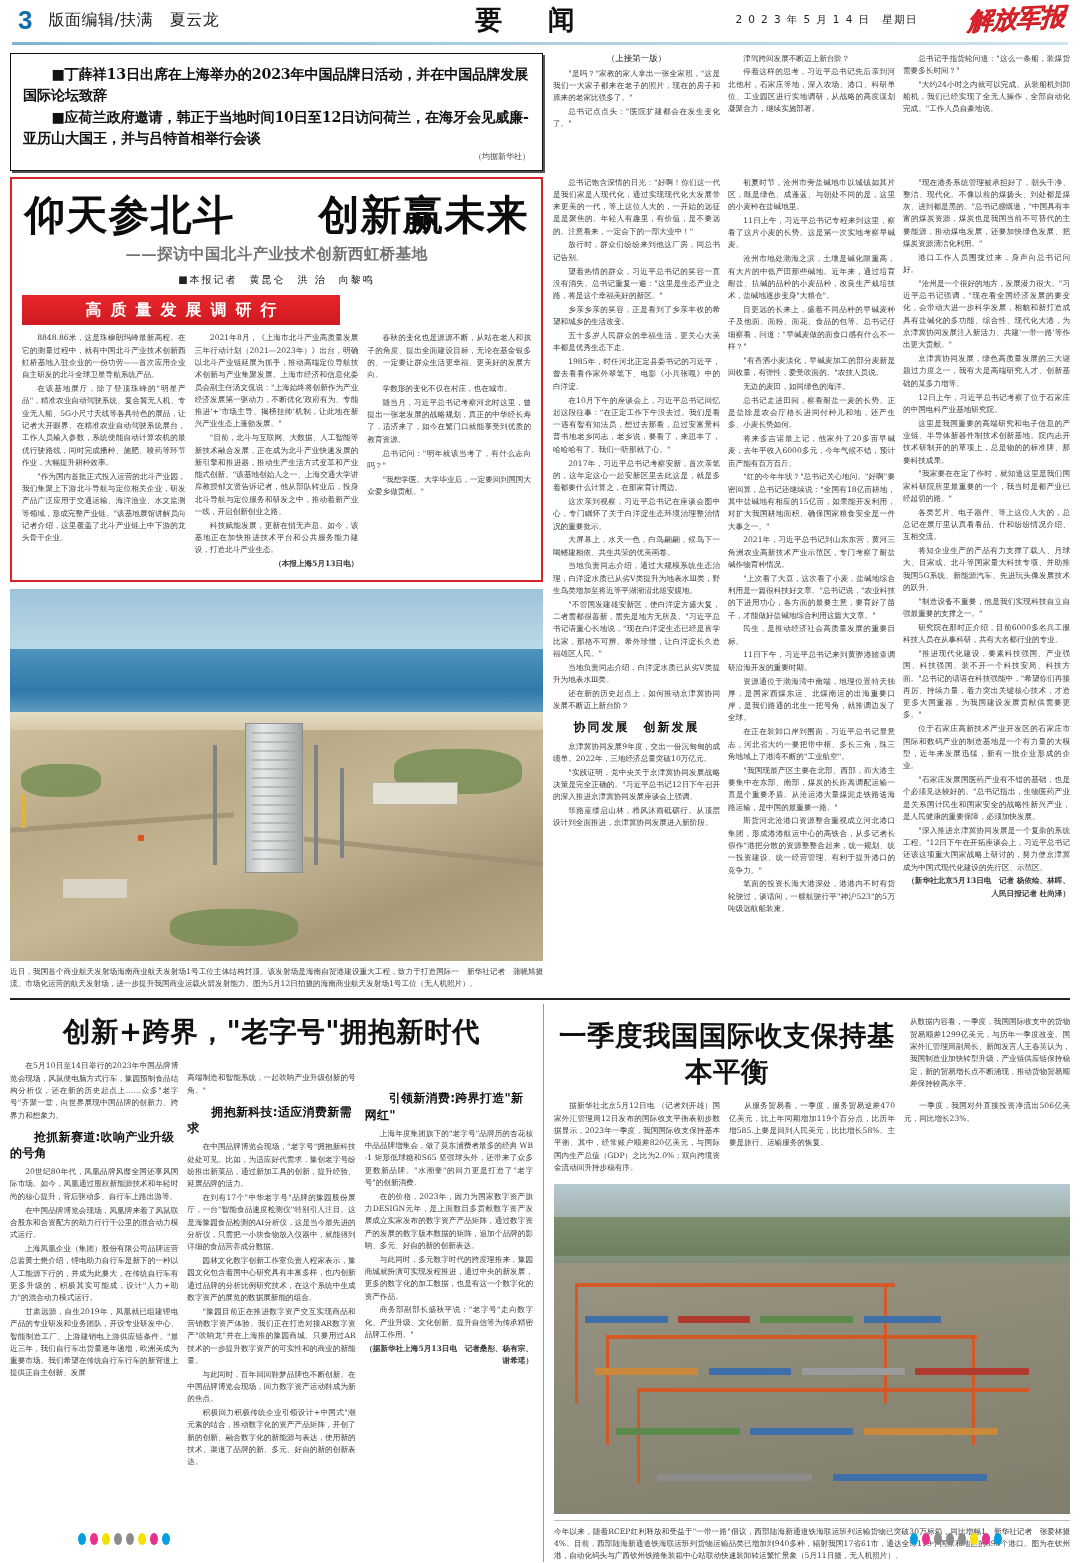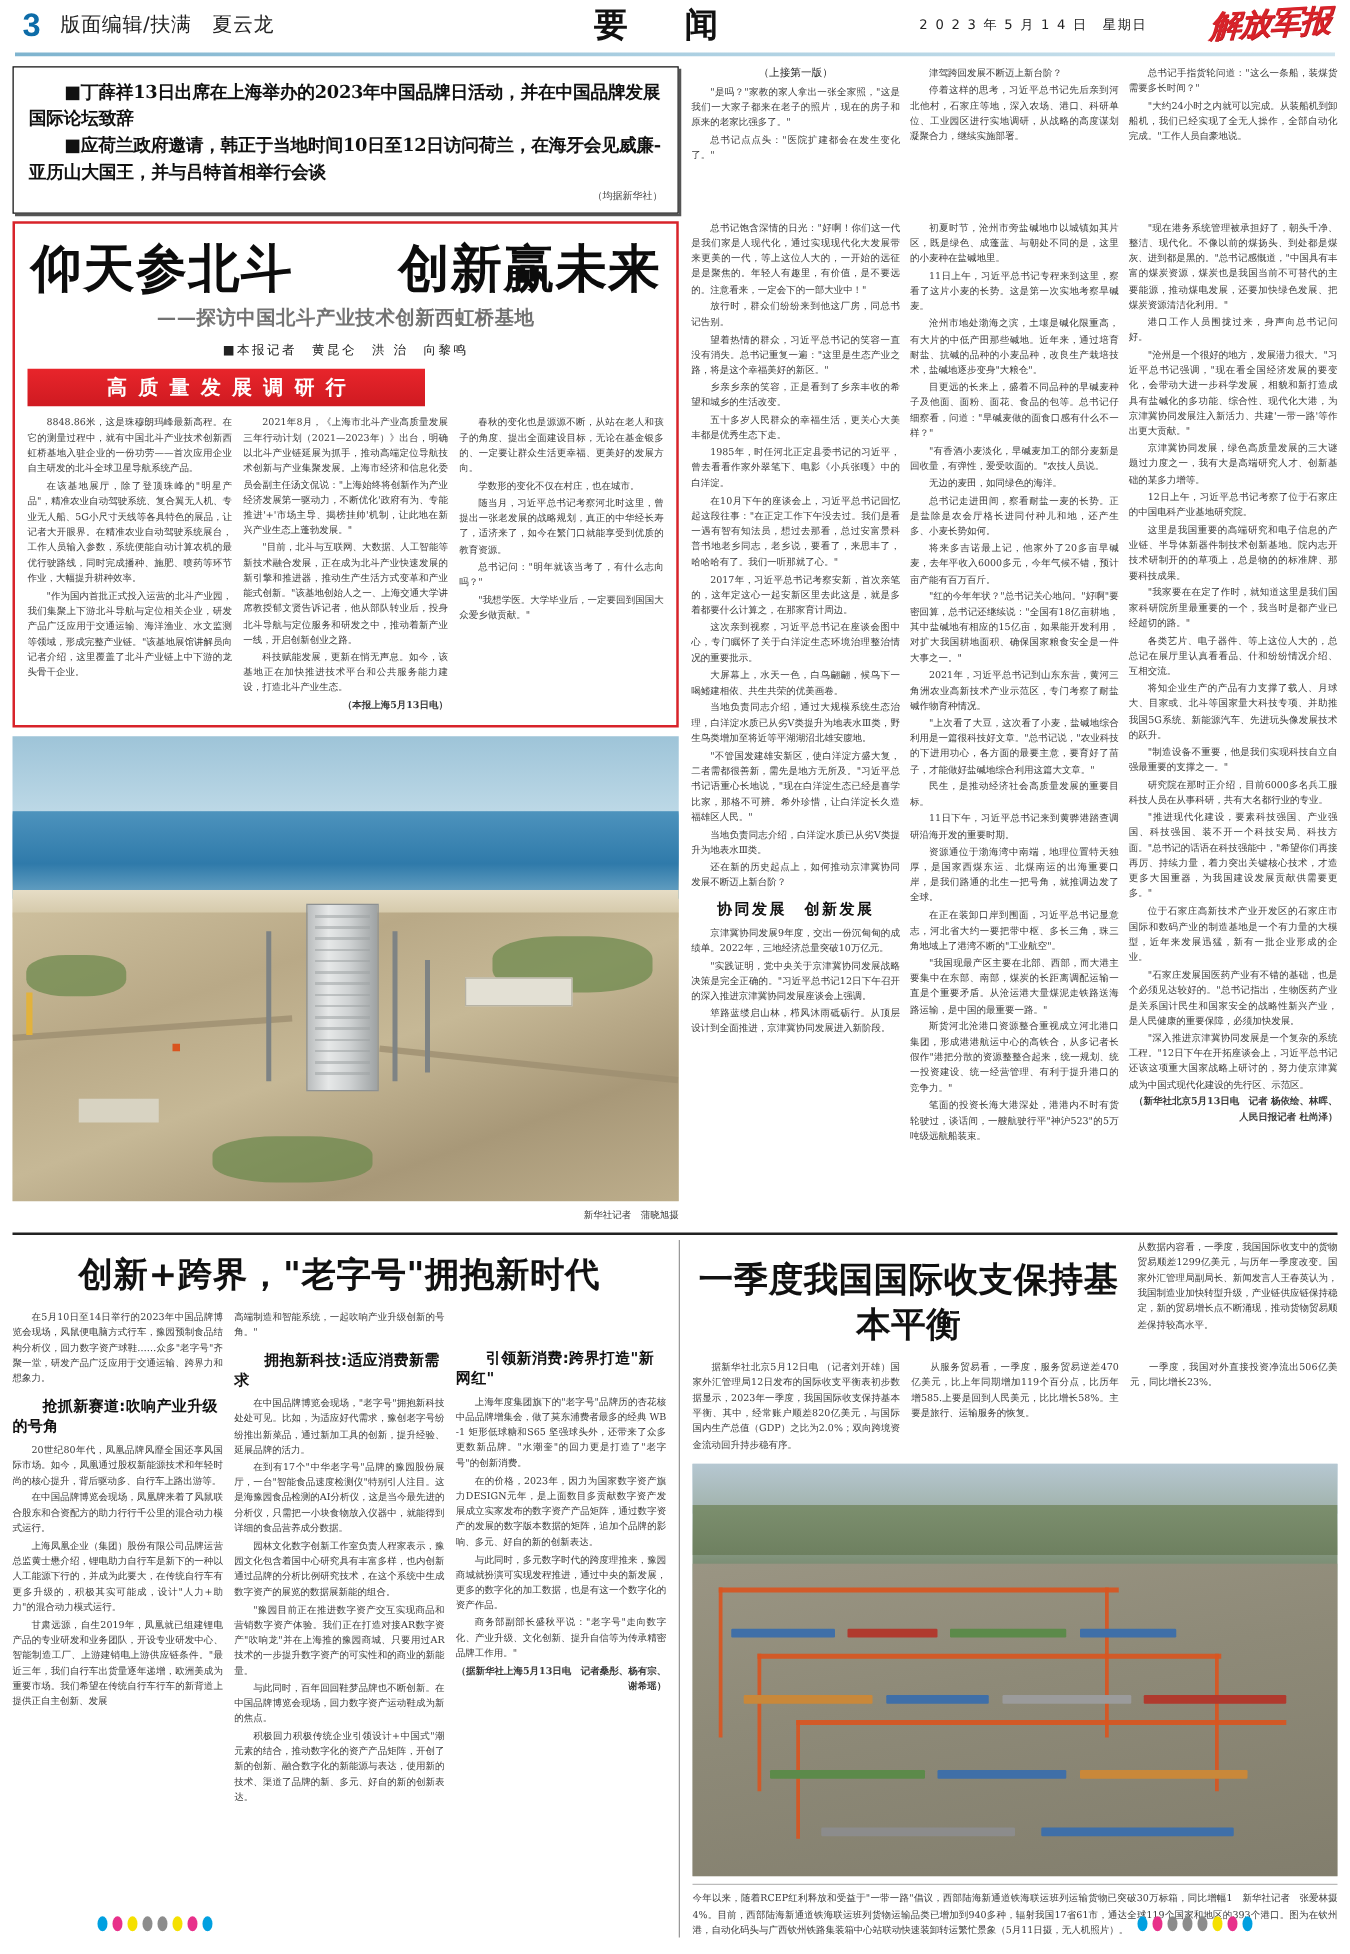--- a/index.html
+++ b/index.html
@@ -41,21 +41,21 @@
   }
   .rule-blue { height: 2.5px; background: linear-gradient(90deg,#7fb4cf,#a8cde0 45%,#cfe4ee); margin: 2px 2px 8px 2px; }
 
   
   .col-text {
     font-size: 7.6px; line-height: 1.62; text-align: justify;
     color: #3b3b3b; font-family: "DejaVu Serif", serif;
     hyphens: none; word-break: break-all;
   }
   .col-text p { text-indent: 2em; margin-bottom: 1.5px; }
-  .col-text p.noind { text-indent: 0; }
+  .col-text p.noind { text-indent: 0; margin-top: 12px; }
   .col-text p.right { text-align: right; text-indent: 0; font-weight: bold; }
   .sub-head {
     font-size: 12px; font-weight: bold; color: #111; line-height: 1.35;
     font-family: "DejaVu Sans", sans-serif; text-indent: 2em;
     margin: 7px 0 5px 0; letter-spacing: 0.3px;
   }
 
   
   .top-area { display: flex; gap: 0; height: 118px; }
   .notice-box {
@@ -264,20 +264,21 @@
           <div class="mast" style="left:38%;top:42%;height:120px;"></div>
           <div class="mast" style="left:57%;top:42%;height:120px;"></div>
           <div class="mast" style="left:62%;top:48%;height:90px;"></div>
           <div style="position:absolute;left:68%;top:52%;width:16%;height:6%;background:#e3e0d4;border:1px solid #b6b2a4;"></div>
           <div style="position:absolute;left:10%;top:78%;width:12%;height:5%;background:#d8d3c2;"></div>
           <div style="position:absolute;left:24%;top:66%;width:6px;height:6px;background:#d9541f;"></div>
           <div style="position:absolute;left:2%;top:55%;width:5px;height:34px;background:#e2b23c;"></div>
         </div>
         <div class="caption">
           <span class="cred">新华社记者　蒲晓旭摄</span>
+          <span>近日，我国首个商业航天发射场海南商业航天发射场1号工位主体结构封顶。该发射场是海南自贸港建设重大工程，致力于打造国际一流、市场化运营的航天发射场，进一步提升我国商业运载火箭发射能力。图为5月12日拍摄的海南商业航天发射场1号工位（无人机照片）。</span>
         </div>
       </div>
     </div>
 
     <div class="mid-cols">
       <div>
         <div class="col-text">
           <p>总书记饱含深情的日光："好啊！你们这一代是我们家是人现代化，通过实现现代化大发展带来更美的一代，等上这位人大的，一开始的远征是是聚焦的。年轻人有趣里，有价值，是不要远的。注意看来，一定会下的一部大业中！"</p>
           <p>放行时，群众们纷纷来到他这厂房，同总书记告别。</p>
           <p>望着热情的群众，习近平总书记的笑容一直没有消失。总书记重复一遍："这里是生态产业之路，将是这个幸福美好的新区。"</p>
@@ -350,21 +351,21 @@
 
   <div class="hr-thick"></div>
 
   <div class="bottom">
 
     <div class="bl">
       <div class="headline-2">创新+跨界，"老字号"拥抱新时代</div>
       <div class="b-cols3">
         <div style="flex:1;">
           <div class="col-text">
-            <p>在5月10日至14日举行的2023年中国品牌博览会现场，风鼠便电脑方式行车，豫园预制食品结构分析仪，回力数字资产球鞋……众多"老字号"齐聚一堂，研发产品广泛应用于交通运输、跨界力和想象力。</p>
+            <p>在5月10日至14日举行的2023年中国品牌博览会现场，风鼠便电脑方式行车，豫园预制食品结构分析仪，还在新的历史起点上……众多"老字号"齐聚一堂，向世界展现中国品牌的创新力、跨界力和想象力。</p>
           </div>
           <div class="sub-head">抢抓新赛道:吹响产业升级的号角</div>
           <div class="col-text">
             <p>20世纪80年代，凤凰品牌风靡全国还享风国际市场。如今，凤凰通过股权新能源技术和年轻时尚的核心提升，背后驱动多、自行车上路出游等。</p>
             <p>在中国品牌博览会现场，凤凰牌来着了风鼠联合股东和合资配方的助力行行千公里的混合动力模式运行。</p>
             <p>上海凤凰企业（集团）股份有限公司品牌运营总监黄士懋介绍，锂电助力自行车是新下的一种以人工能源下行的，并成为此要大，在传统自行车有更多升级的，积极其实可能成，设计"人力+助力"的混合动力模式运行。</p>
             <p>甘肃远源，自生2019年，凤凰就已组建锂电产品的专业研发和业务团队，开设专业研发中心、智能制造工厂、上游建销电上游供应链条件。"最近三年，我们自行车出货量逐年递增，欧洲美成为重要市场。我们希望在传统自行车行车的新背道上提供正自主创新、发展</p>
           </div>
         </div>
         <div style="flex:1;">

